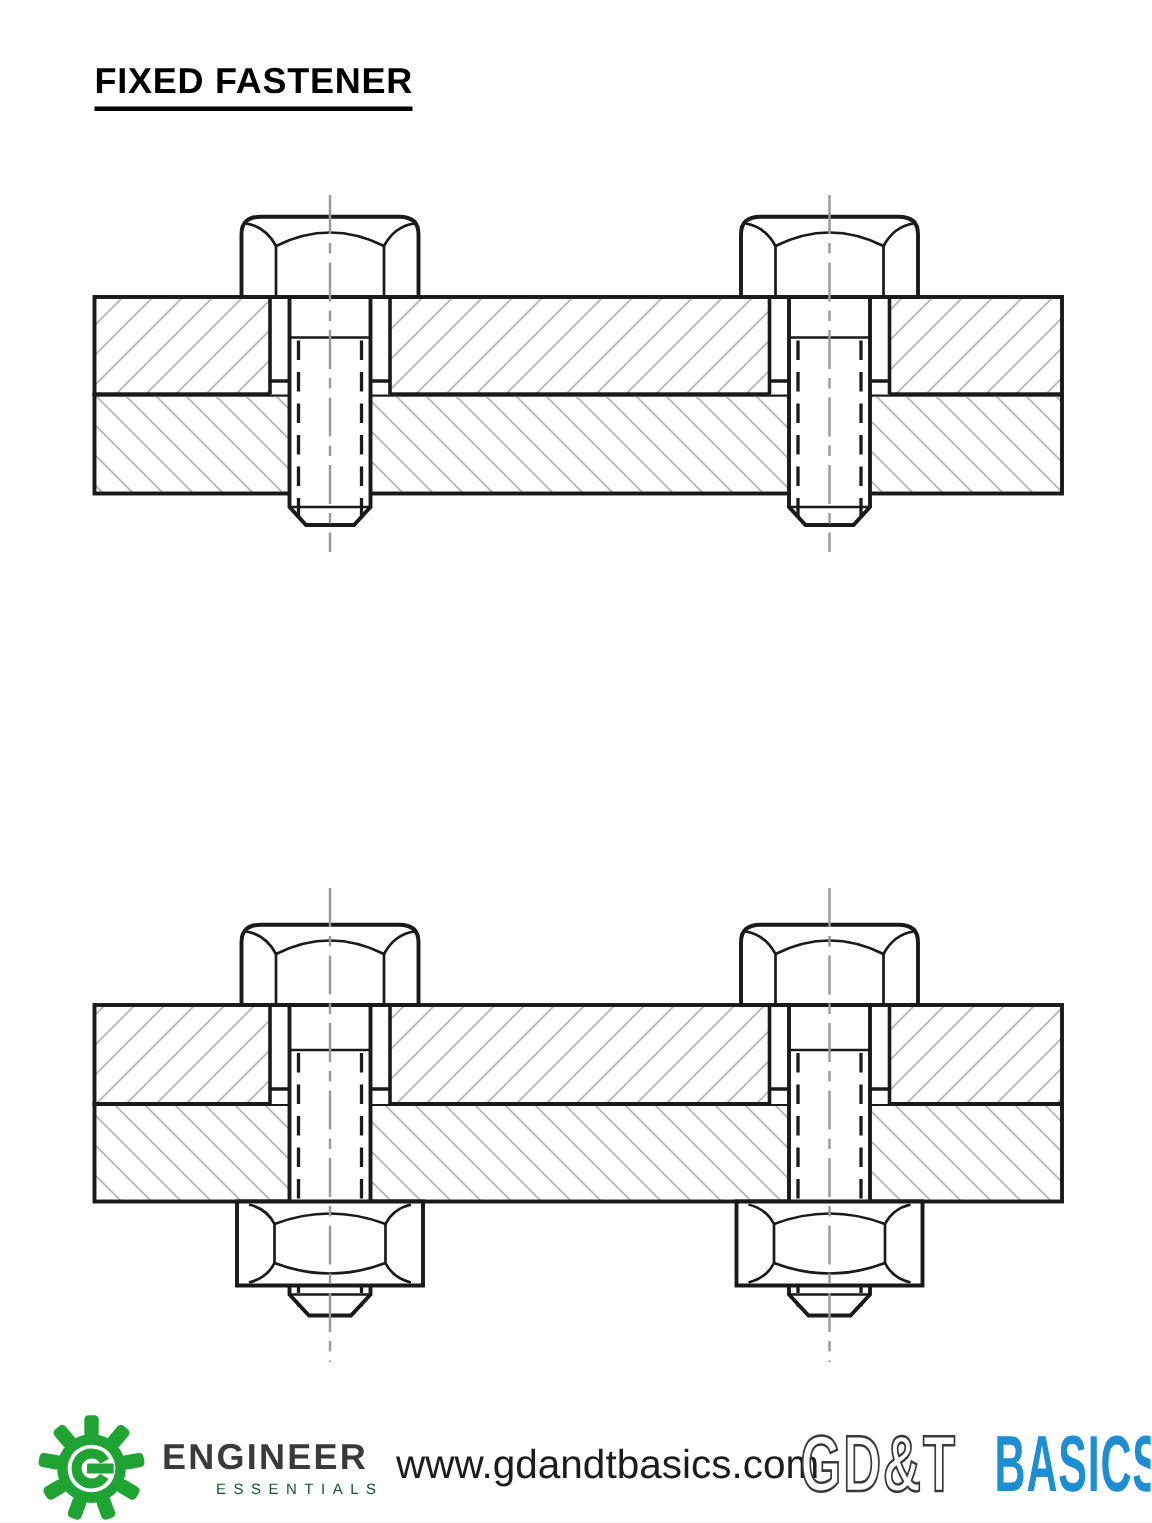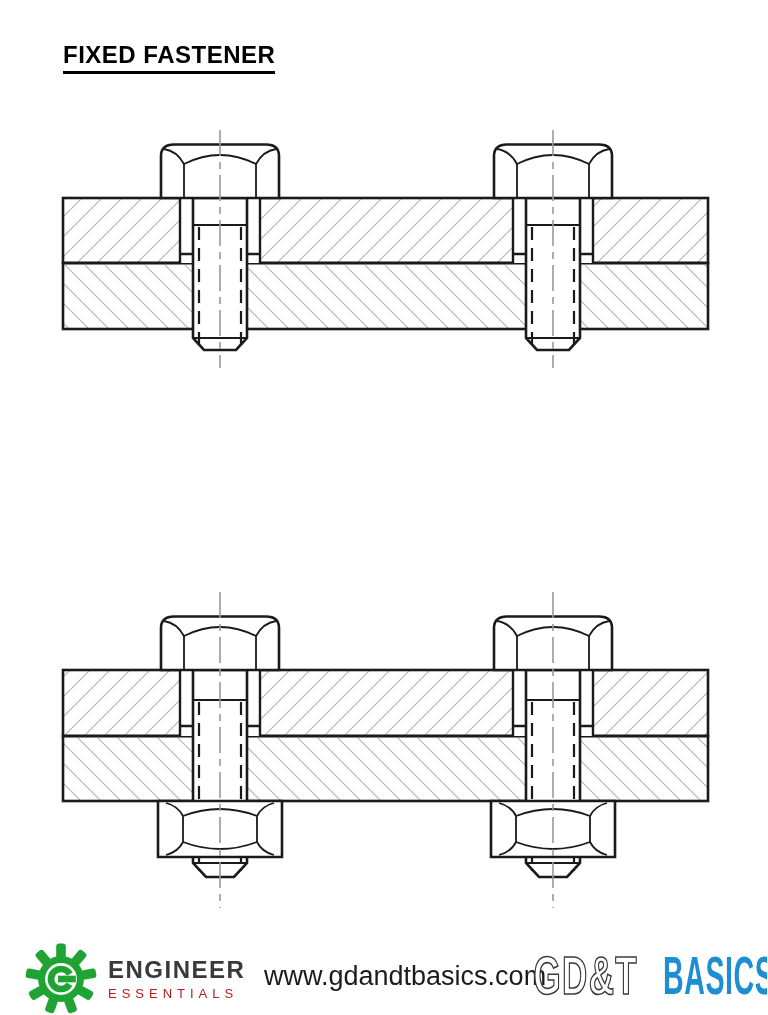--- a/index.html
+++ b/index.html
@@ -13,21 +13,21 @@
     display:inline-block;border-bottom:3px solid #000;padding-bottom:2px;
     white-space:nowrap;
   }
   #title-fixed{top:41px;}
   #title-floating{top:517px;}
   #diagram-svg{position:absolute;left:0;top:0;}
   #footer{position:absolute;left:0;top:930px;width:768px;height:85px;}
   #brand-left{position:absolute;left:24px;top:12px;display:flex;align-items:center;}
   #brand-left .txt{margin-left:10px;display:flex;flex-direction:column;justify-content:center;}
   #brand-left .l1{font-size:24px;font-weight:bold;color:#3a3a3a;letter-spacing:1.5px;line-height:1.05;}
-  #brand-left .l2{font-size:13px;color:#b91c1c;letter-spacing:5px;margin-top:3px;}
+  #brand-left .l2{font-size:10px;color:#14532d;letter-spacing:5px;margin-top:3px;margin-left:36px;}
   #site-url{position:absolute;left:264px;top:31px;font-size:27px;color:#1c1c1c;}
   #brand-right{position:absolute;left:527px;top:20px;}
 </style>
 </head>
 <body>
 
 <div id="page">
 
   <div class="section-title" id="title-fixed">FIXED FASTENER</div>
 

